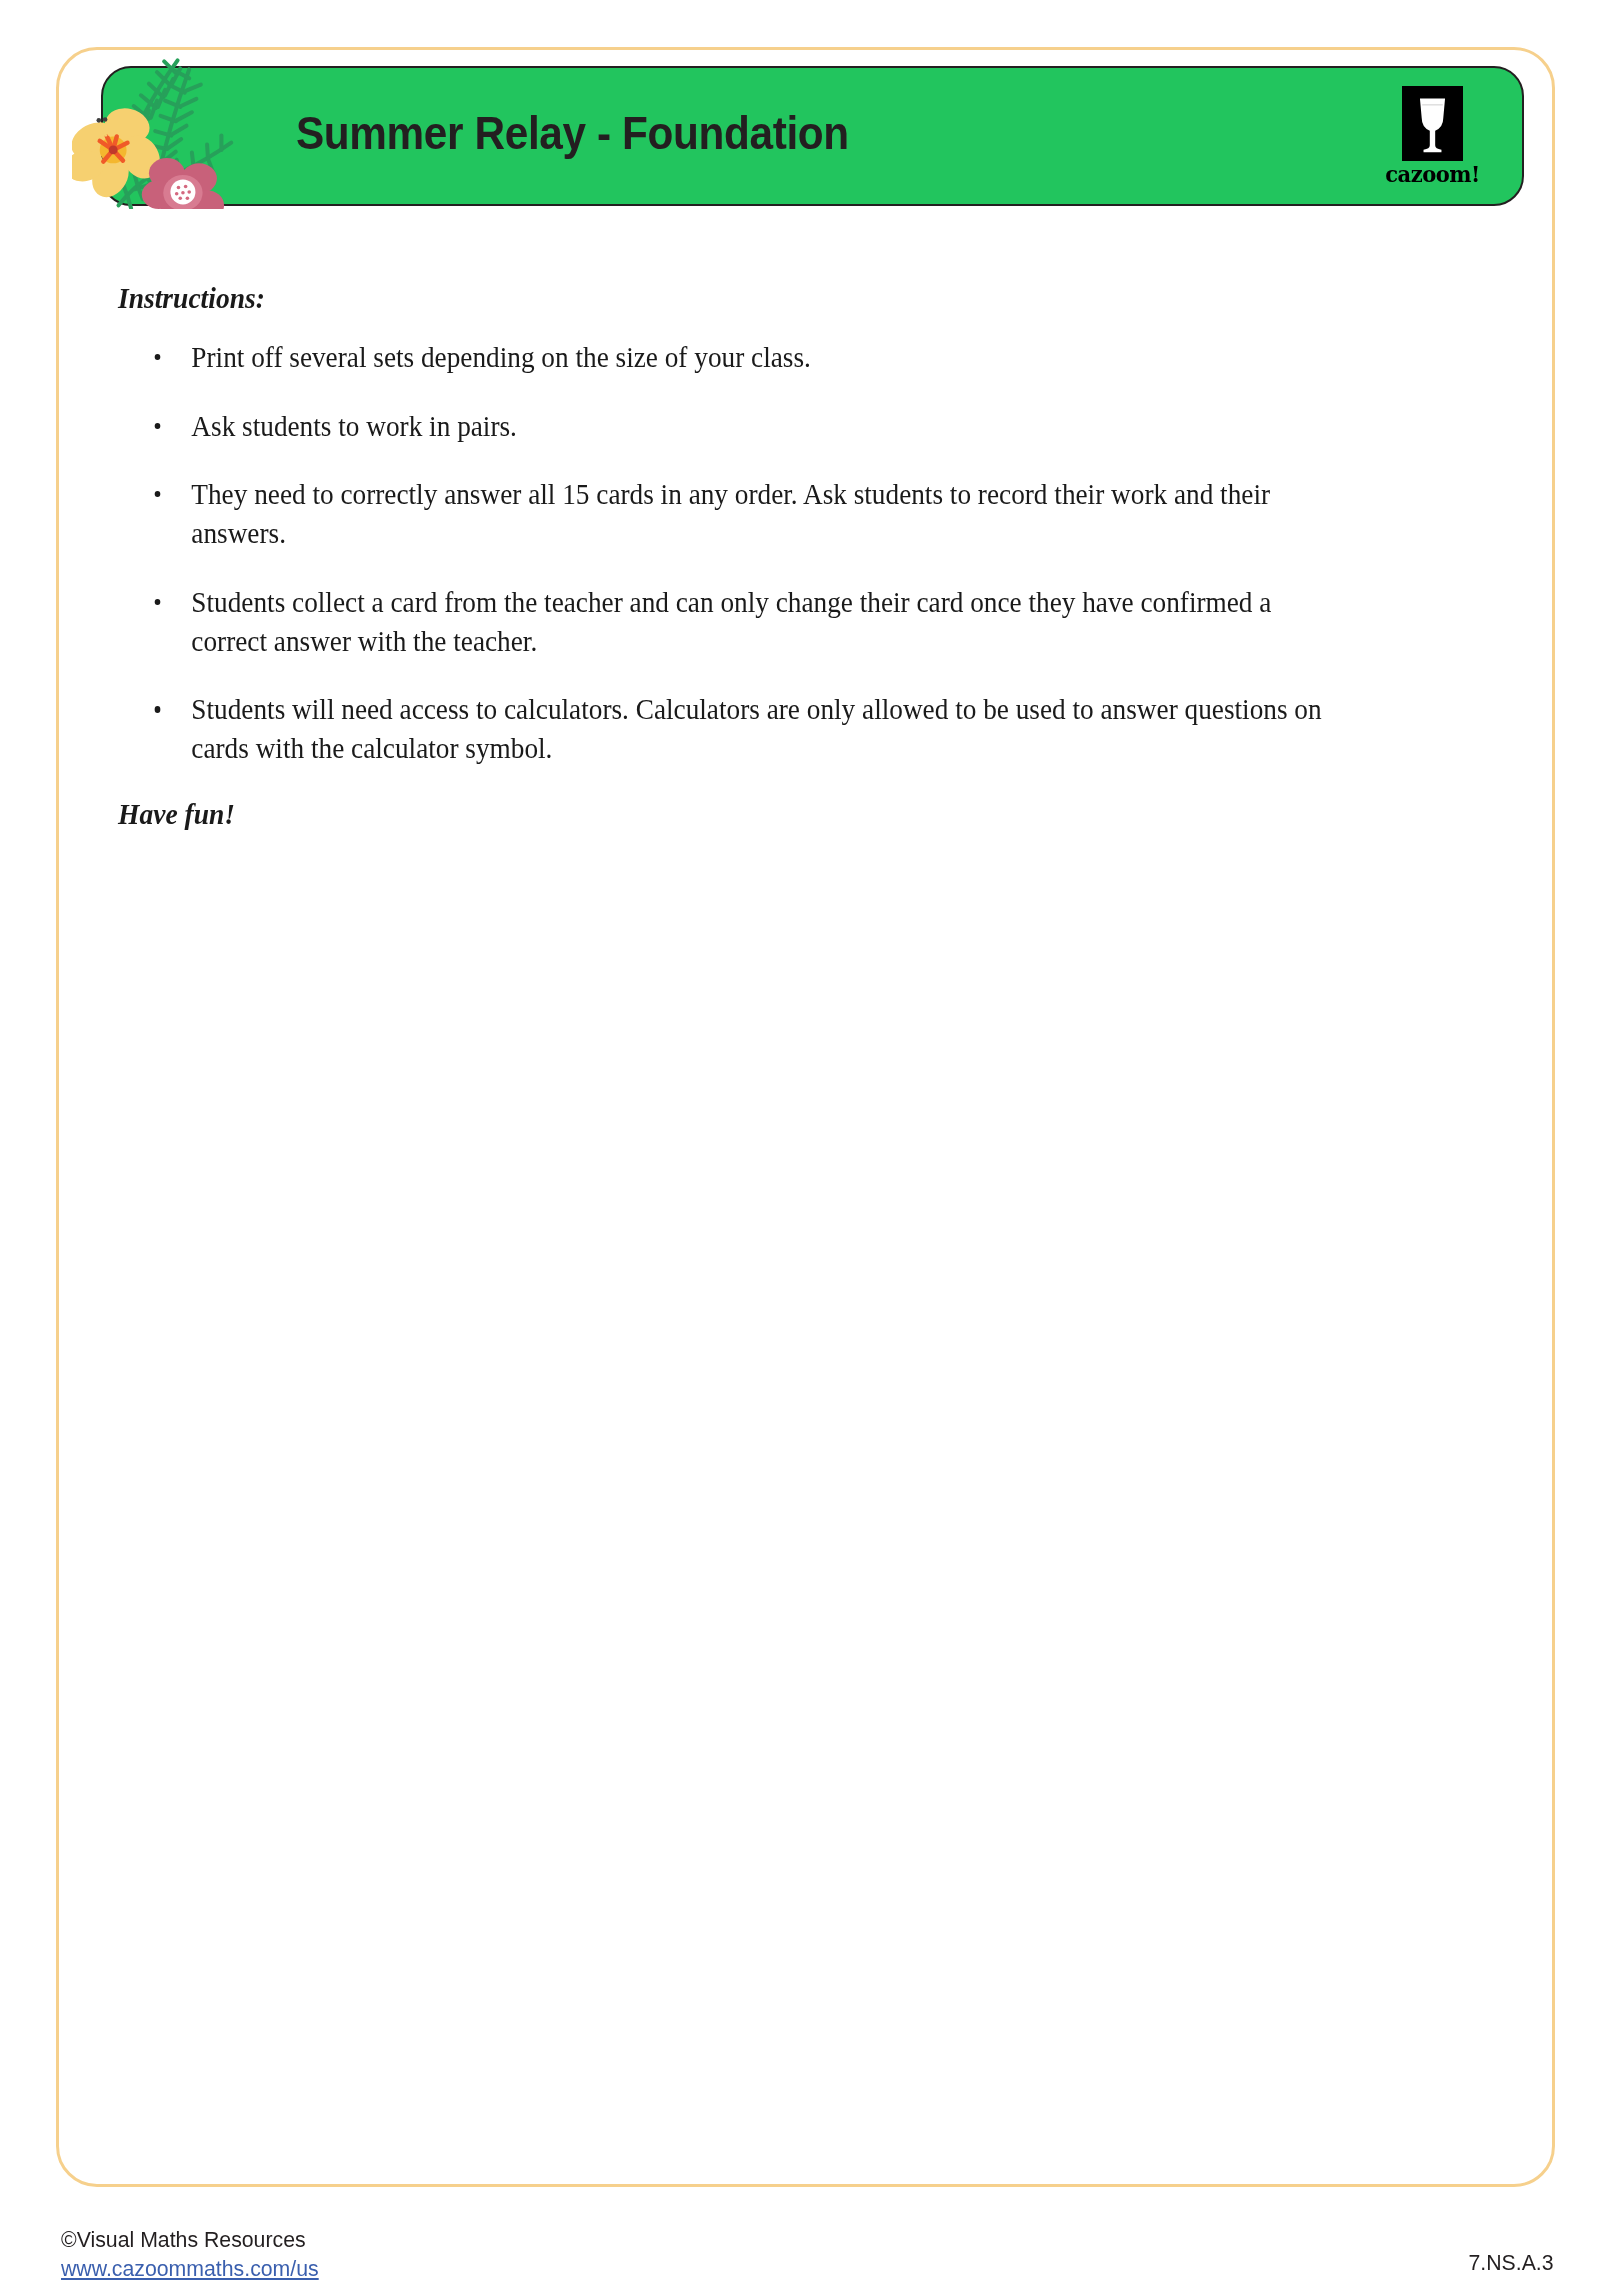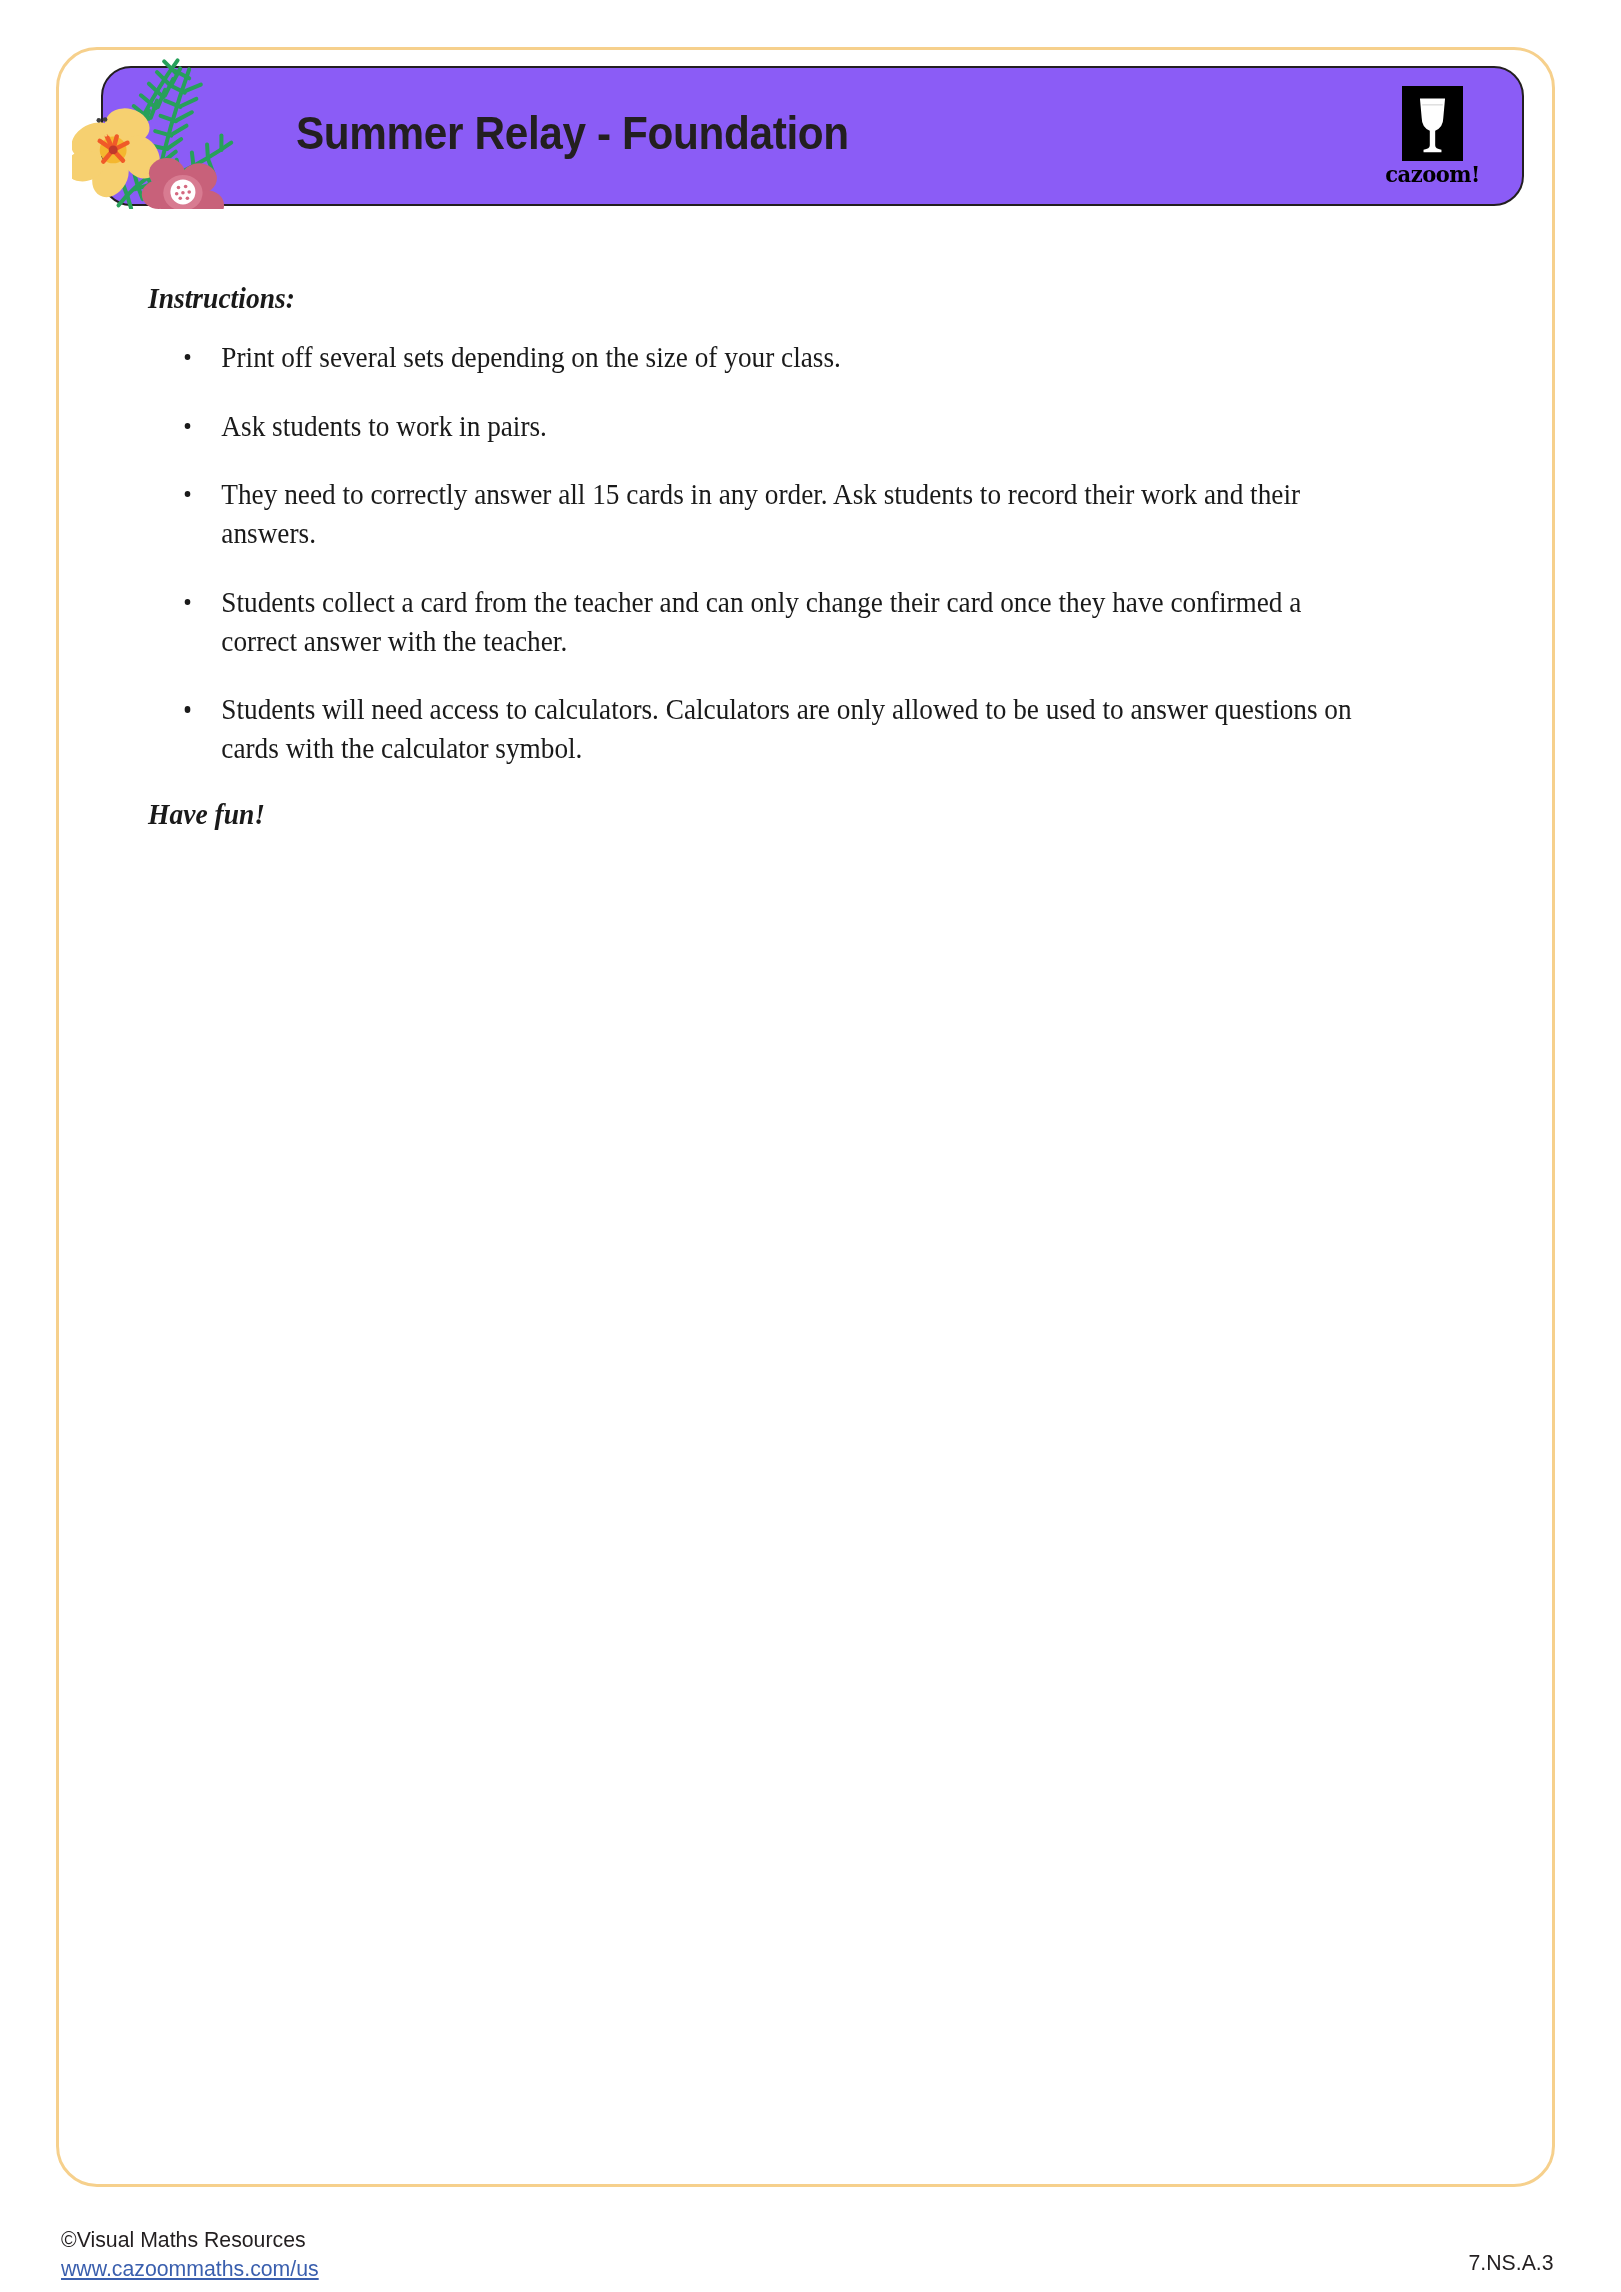--- a/index.html
+++ b/index.html
@@ -31,21 +31,21 @@
 
   
   #header-box {
     position: absolute;
     left: 101px;
     top: 66px;
     width: 1423px;
     height: 140px;
     border: 2.7px solid #231f20;
     border-radius: 30px;
-    background: #8b5cf6;
+    background: #22c55e;
     box-sizing: border-box;
   }
 
   #header-title {
     position: absolute;
     left: 193px;
     top: 38px;
     font-family: "Liberation Sans Narrow", "Liberation Sans", sans-serif;
     font-weight: bold;
     font-size: 46px;
@@ -93,21 +93,21 @@
     left: 72px;
     top: 30px;
     width: 170px;
     height: 179px;
     pointer-events: none;
   }
 
   
   #content {
     position: absolute;
-    left: 148px;
+    left: 118px;
     top: 282px;
     width: 1325px;
   }
   .section-heading {
     font-family: "Liberation Serif", "DejaVu Serif", serif;
     font-weight: bold;
     font-style: italic;
     font-size: 29.6px;
     color: #1a1a1a;
     margin: 0 0 23px 0;

